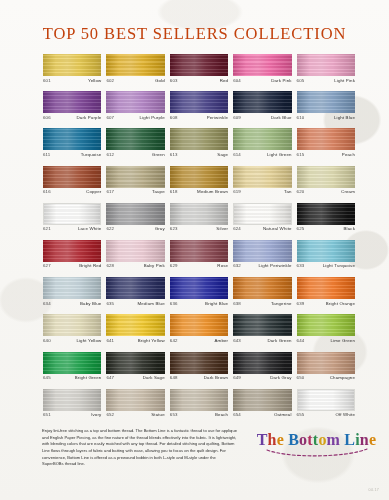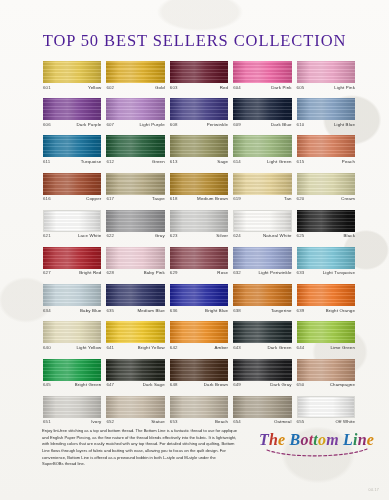--- a/index.html
+++ b/index.html
@@ -35,22 +35,22 @@
     width: 389px;
     height: 500px;
     padding: 0;
   }
 
   .title {
     text-align: center;
     font-family: "Liberation Serif", serif;
     font-size: 16.5px;
     letter-spacing: 0.9px;
-    color: #4c1d95;
-    padding-top: 31px;
+    color: #c2410c;
+    padding-top: 24px;
     padding-bottom: 10px;
     white-space: nowrap;
   }
 
   .grid {
     width: 312px;
     margin: 0 auto 0 43px;
     display: grid;
     grid-template-columns: repeat(5, 1fr);
     grid-auto-rows: 37.2px;
@@ -129,21 +129,20 @@
     flex-direction: column;
     align-items: center;
     justify-content: flex-start;
     padding-top: 4px;
     margin-left: 6px;
   }
 
   .logo {
     font-family: "Liberation Serif", serif;
     font-size: 16px;
-    font-style: italic;
     font-weight: 700;
     letter-spacing: 0.2px;
     white-space: nowrap;
     line-height: 1;
   }
   .logo span { display: inline-block; }
 
   .logo-swoosh {
     width: 104px;
     height: 12px;

